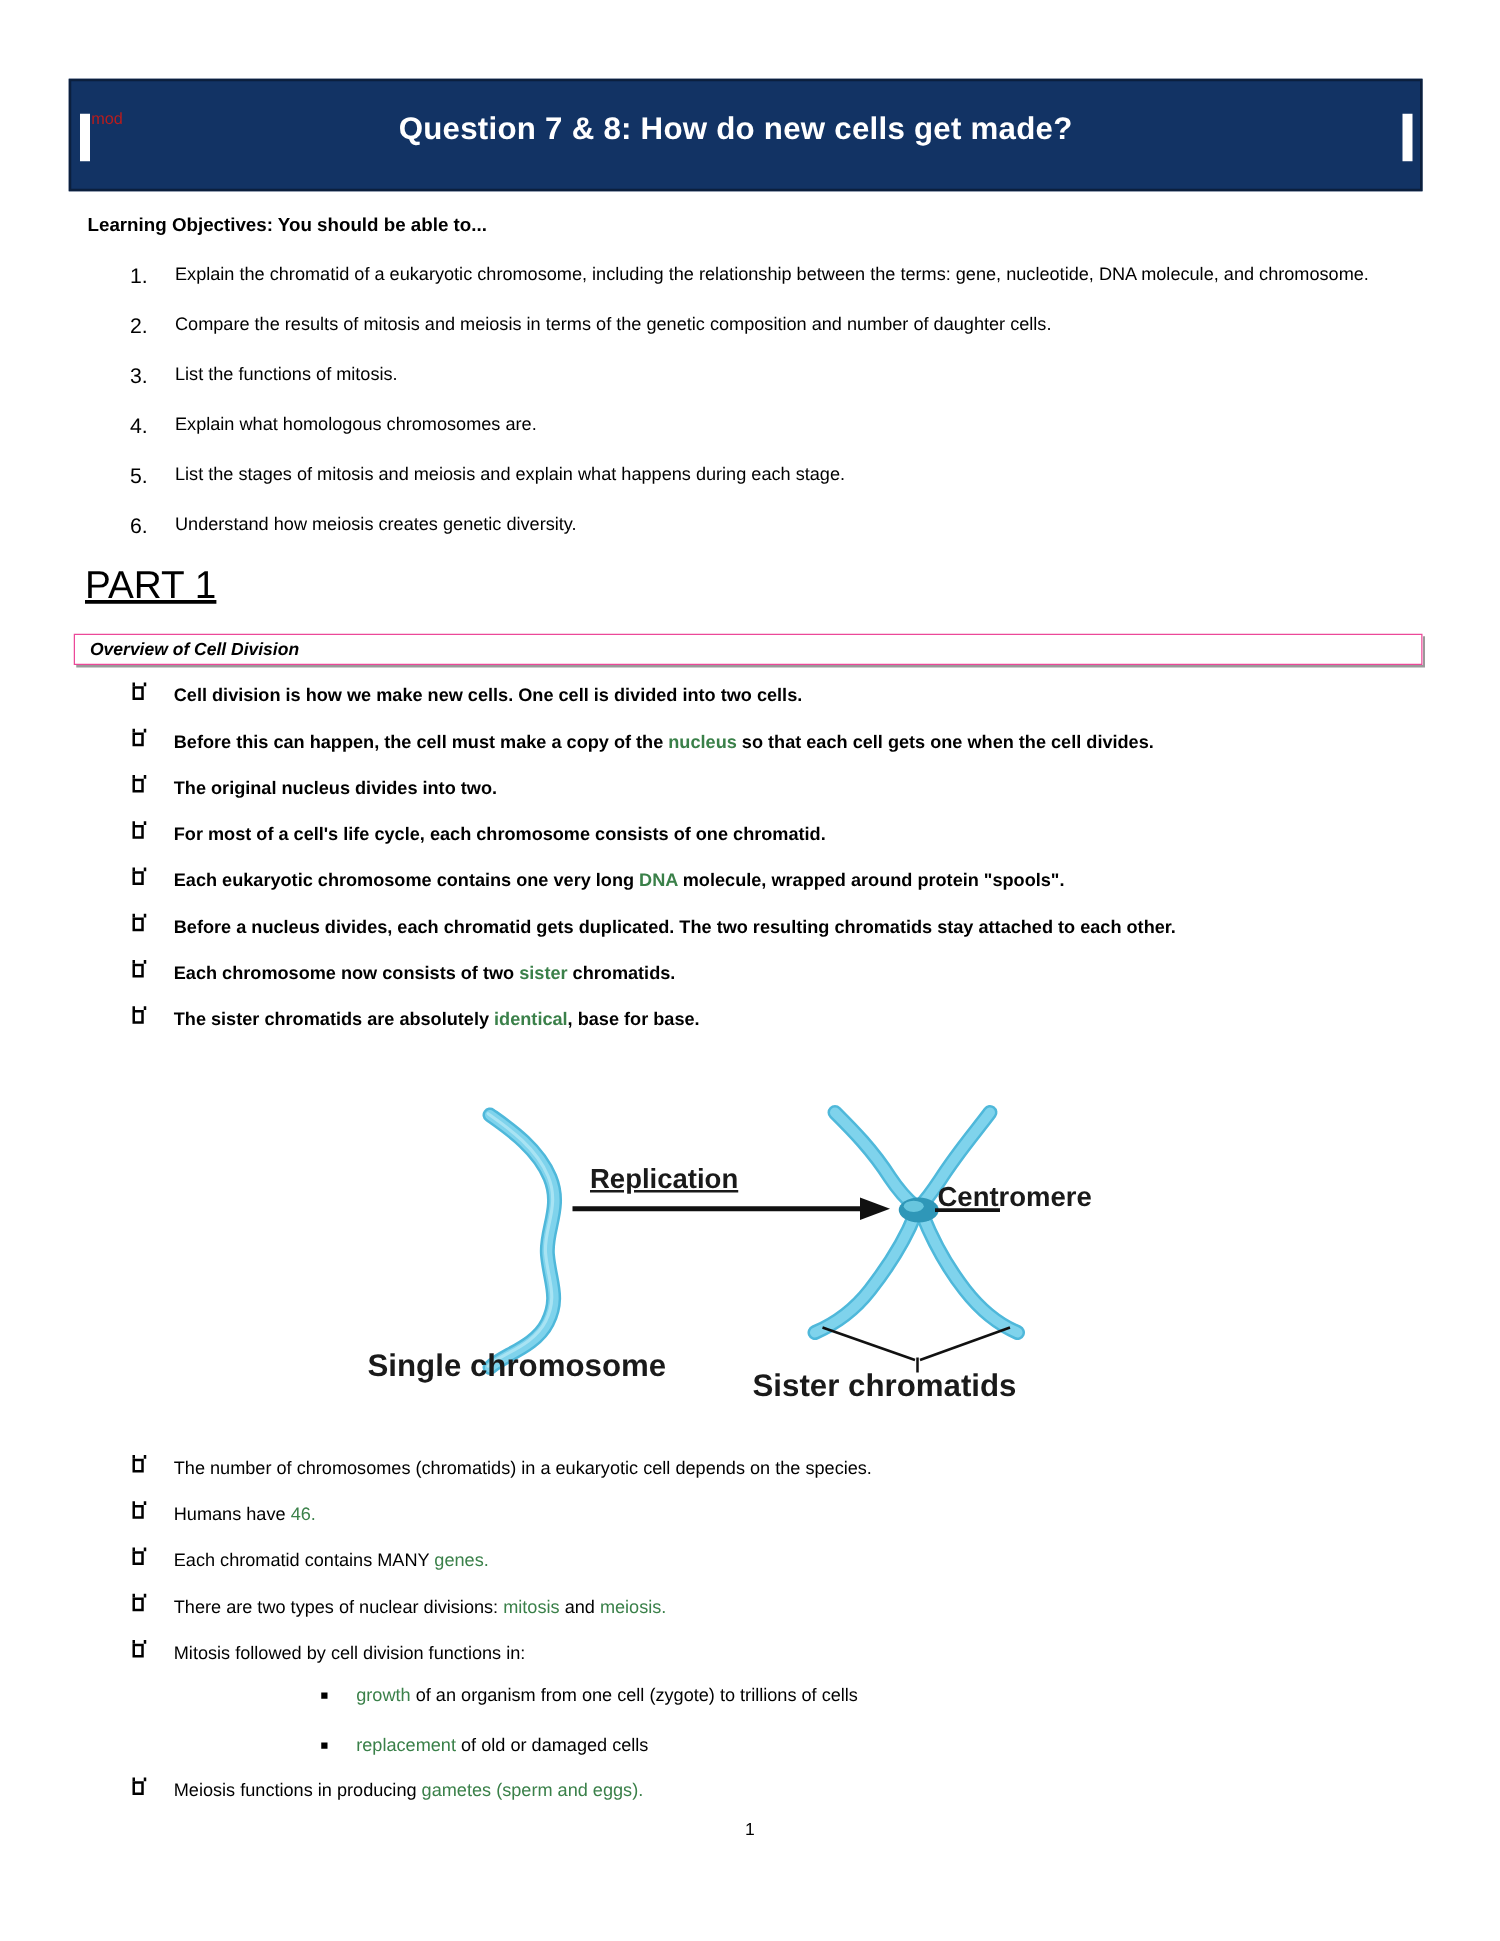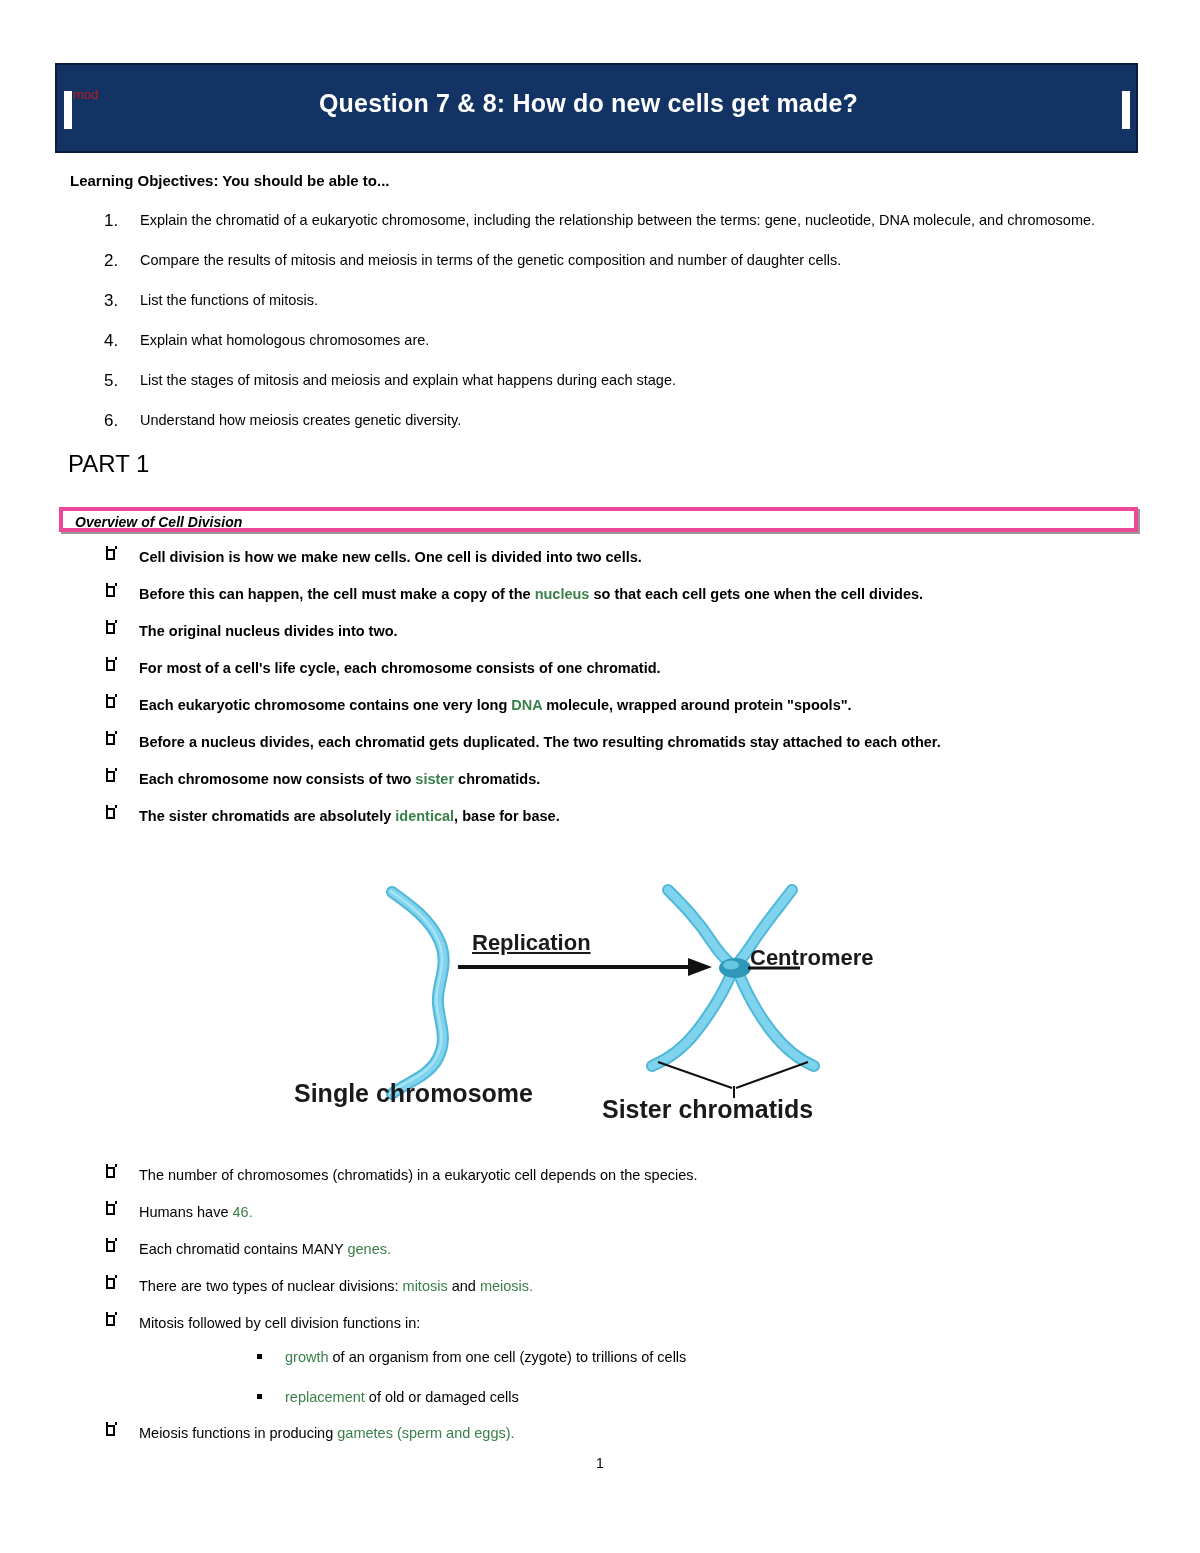--- a/index.html
+++ b/index.html
@@ -99,32 +99,33 @@
     left: 0;
     top: 0;
     font-size: 17px;
   }
 
   
   .part-heading {
     position: absolute;
     left: 68px;
     top: 450px;
-    font-size: 24px;
+    font-size: 31px;
+    text-decoration: underline;
     font-family: "Liberation Sans", sans-serif;
   }
 
   
   .section-box {
     position: absolute;
     left: 59px;
     top: 507px;
     width: 1079px;
     height: 25px;
-    border: 4px solid #ec4899;
+    border: 1px solid #ec4899;
     box-shadow: 2px 2px 0 #9a9a9a;
     box-sizing: border-box;
   }
   .section-box-label {
     position: absolute;
     left: 12px;
     top: 3px;
     font-size: 14px;
     font-weight: bold;
     font-style: italic;

